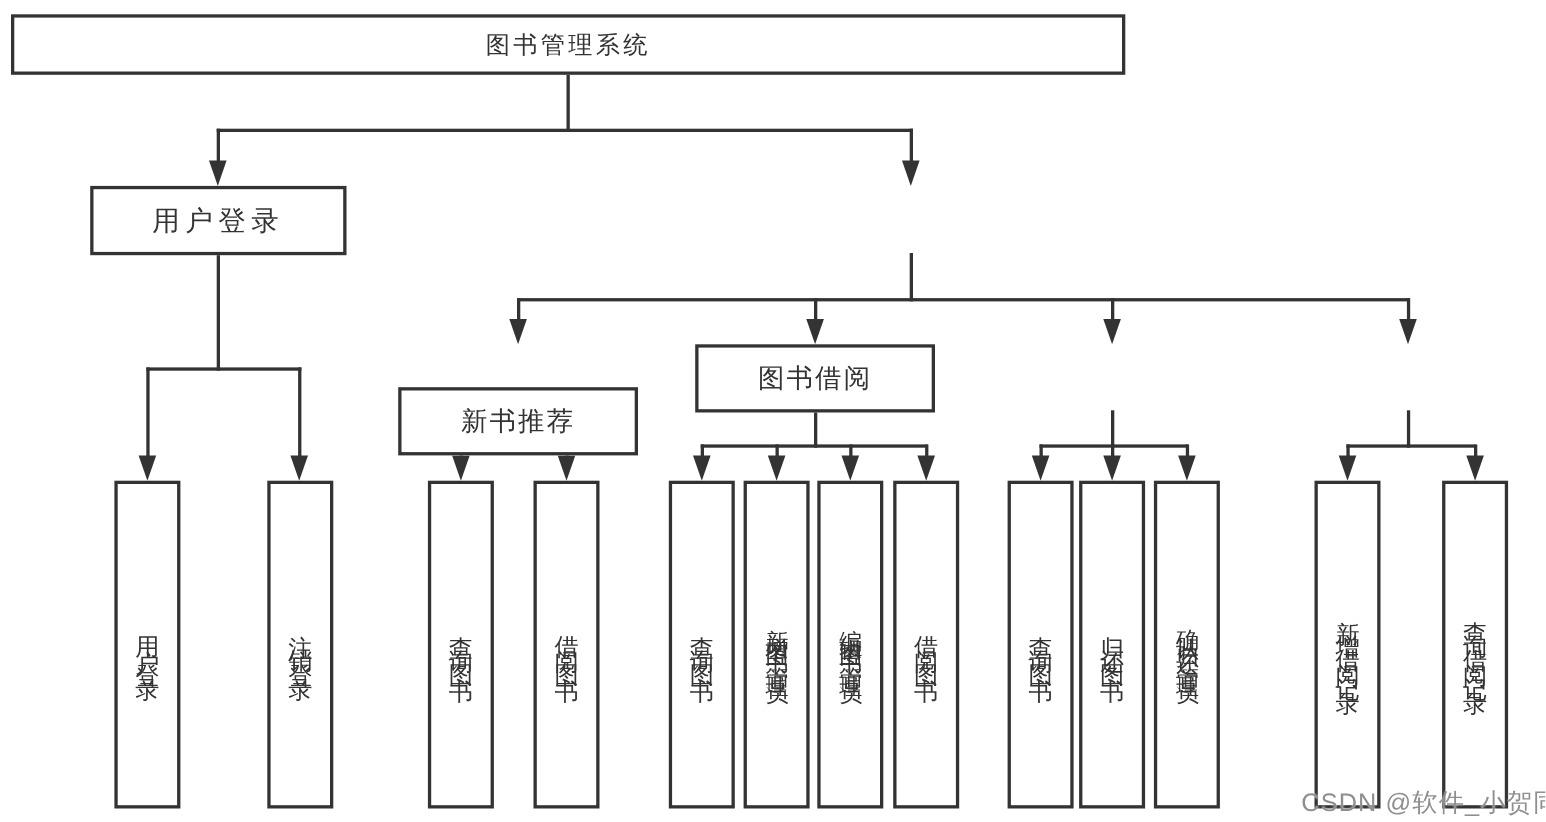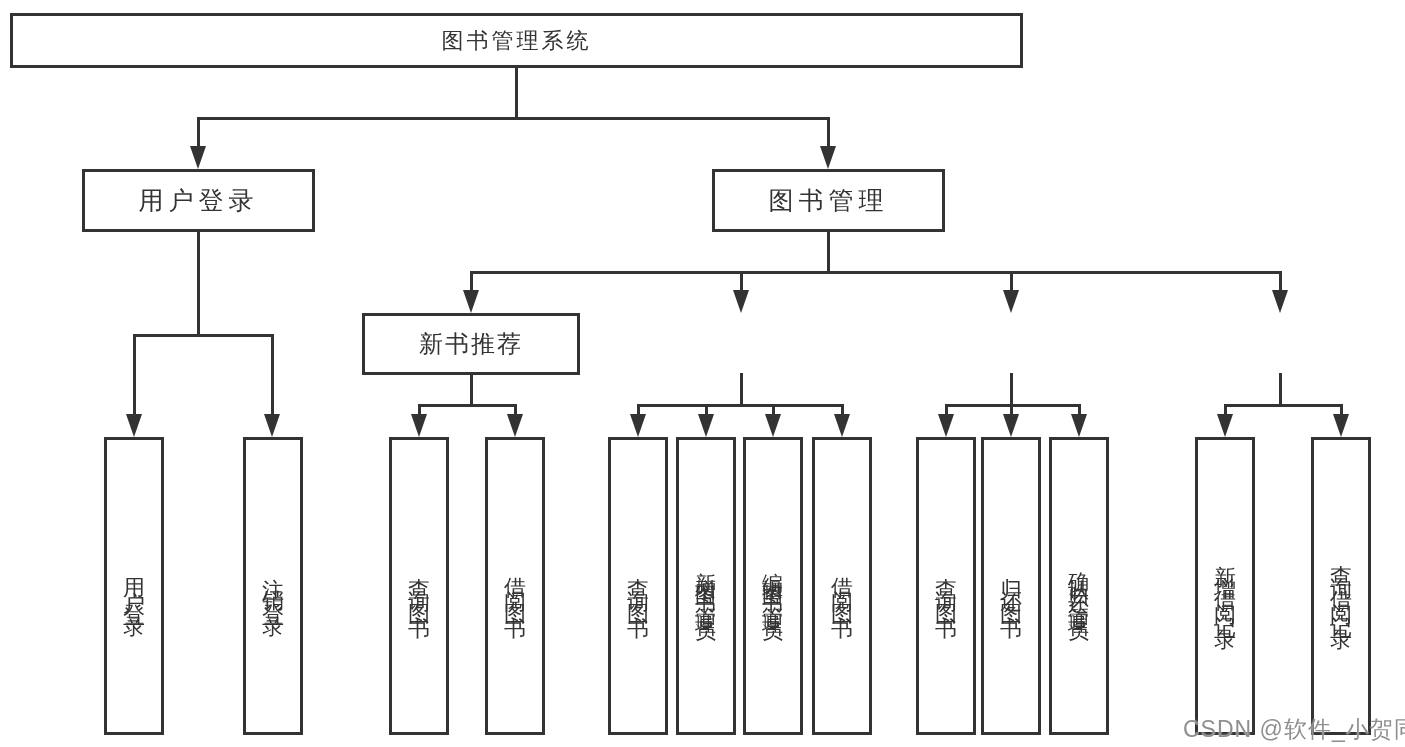--- a/index.html
+++ b/index.html
@@ -96,26 +96,26 @@
   <div class="vl" style="left:1340px;top:404px;height:14px;"></div>
   <div class="arr" style="left:1333px;top:414px;"></div>
 
   <div class="node root">
     <span>图书管理系统</span>
   </div>
 
   <div class="node lv2" style="left:82px;">
     <span>用户登录</span>
   </div>
-  <div class="node lv2" style="left:712px;">
-    <span>图书管理</span>
+
+  <div class="node grp" style="left:362px;margin-top:39px;">
+    <span>新书推荐</span>
   </div>
-
-  <div class="node grp" style="left:362px;">
-    <span>新书推荐</span>
+  <div class="node grp" style="left:632px;">
+    <span>图书借阅</span>
   </div>
 
   <div class="node leaf" style="left:104px;">
     <span class="vtxt">用户登录</span>
   </div>
   <div class="node leaf" style="left:243px;">
     <span class="vtxt">注销登录</span>
   </div>
 
   <div class="node leaf" style="left:389px;">

